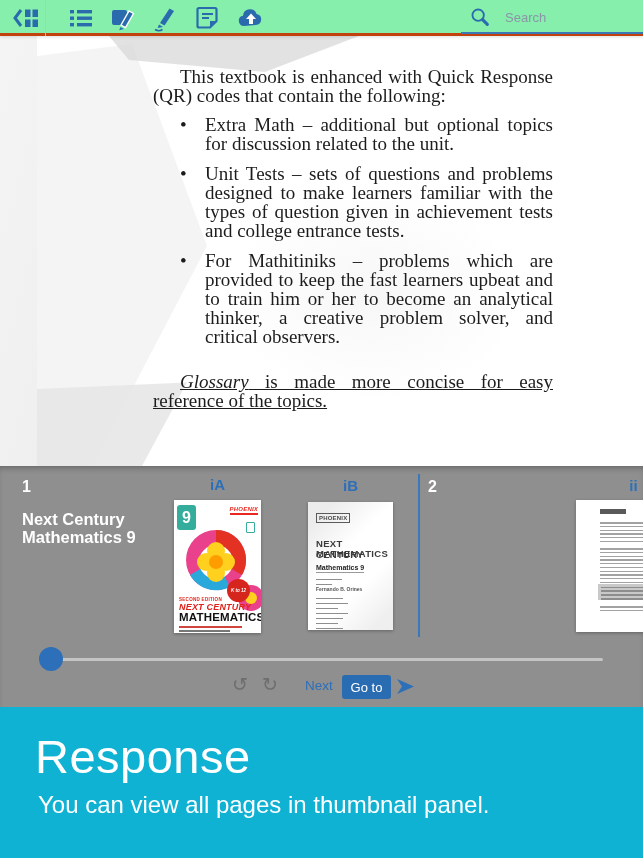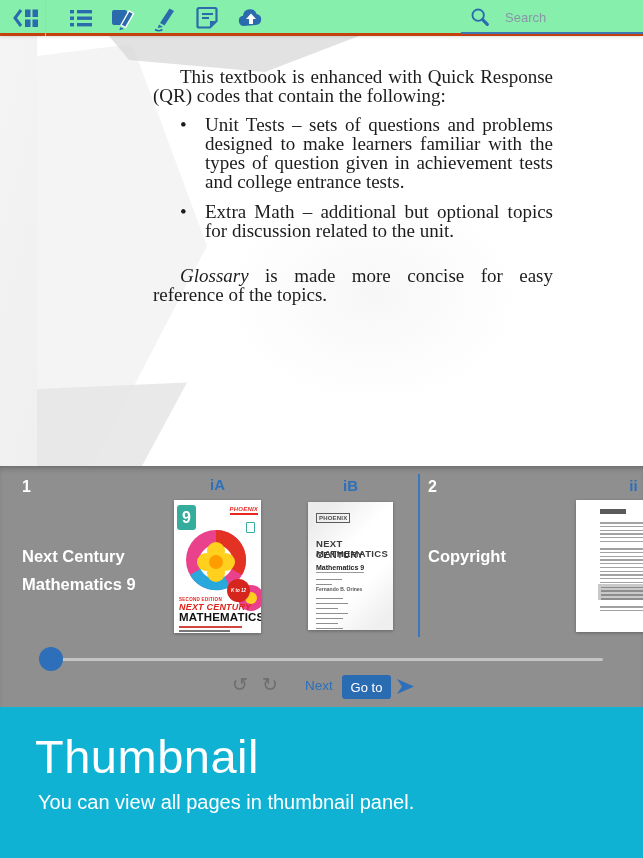--- a/index.html
+++ b/index.html
@@ -45,28 +45,28 @@
     position:absolute; left:100px; top:31px; width:400px;
     font-family:"Liberation Serif", serif; font-size:19px; line-height:19px; color:#1c1c1c;
     text-align:justify;
     margin-left:16px;
   }
   .page-text p.indent { text-indent:27px; }
   .page-text p { margin-bottom:10px; }
   .blist { list-style:none; margin:1px 0 0 0; }
   .blist li { position:relative; padding-left:52px; margin-bottom:11px; }
   .blist li::before { content:"\2022"; position:absolute; left:27px; top:0; }
-  .glossary-p { margin-top:26px !important; }
+  .glossary-p { margin-top:26px !important;text-decoration:underline; }
   .ital { font-style:italic; }
 
   
   .panel { position:absolute; top:466px; left:0; right:0; height:241px; background:#8f8f8f;
     box-shadow:inset 0 5px 7px -4px rgba(0,0,0,.35); }
   .p-num { position:absolute; color:#fff; font-size:16px; font-weight:bold; }
-  .p-title { position:absolute; color:#fff; font-size:16.5px; font-weight:bold; line-height:28px;margin-top:32px; }
+  .p-title { position:absolute; color:#fff; font-size:16.5px; font-weight:bold; line-height:18px; }
   .p-label { position:absolute; color:#2d6fb8; font-size:15px; font-weight:bold; text-align:center; }
   .p-divider { position:absolute; left:418px; top:8px; width:2px; height:163px; background:#3a77bd; }
 
   .thumb { position:absolute; background:#fff; box-shadow:0 1px 3px rgba(0,0,0,.3); overflow:hidden; cursor:pointer; }
 
   
   .coverA { left:174px; top:34px; width:87px; height:133px; }
   .cA-grade { position:absolute; left:3px; top:5px; width:19px; height:25px; background:#35ad9d;
     border-radius:3px; color:#fff; font-weight:bold; font-size:16px; text-align:center; line-height:25px; }
   .cA-pub { position:absolute; right:3px; top:6px; color:#e8281e; font-size:6px; font-weight:bold;
@@ -119,21 +119,21 @@
     line-height:24px; text-align:center; cursor:pointer; font-family:"DejaVu Sans",sans-serif; }
   .rot-ccw { left:228px; } .rot-cw { left:258px; }
   .pager-label { position:absolute; left:305px; top:212px; color:#2d6fb8; font-size:13.5px; }
   .goto-btn { position:absolute; left:342px; top:209px; width:49px; height:24px; background:#2a6cb2;
     color:#fff; font-size:13px; border:0; border-radius:3px; cursor:pointer; font-family:"Liberation Sans",sans-serif; }
   .goto-arrow { position:absolute; left:396px; top:212px; width:19px; height:17px; cursor:pointer; }
 
   
   .overlay { position:absolute; top:707px; left:0; right:0; height:151px; background:#10b2d4; color:#fff; }
   .ov-title { position:absolute; left:35px; top:22px; font-size:47px; font-weight:200; letter-spacing:.5px; }
-  .ov-sub { position:absolute; left:38px; top:84px; font-size:20px; font-weight:300; }
+  .ov-sub { position:absolute; left:38px; top:84px; font-size:24px; font-weight:300; }
 </style>
 </head>
 <body>
 
 <div class="app">
 
   <div class="toolbar">
     <div class="tb-btn" style="left:11px;">
       <span>
         <svg viewBox="0 0 30 28" fill="none">
@@ -216,22 +216,23 @@
   <div class="content">
     <div class="page">
       <div class="deco deco2"></div>
       <div class="deco deco1"></div>
       <div class="deco deco3"></div>
       <div class="deco deco4"></div>
 
       <div class="page-text">
         <p class="indent">This textbook is enhanced with Quick Response (QR) codes that contain the following:</p>
         <ul class="blist">
+          <li><span>Extra Math – additional but optional topics for discussion related to the unit.</span></li>
           <li><span>Unit Tests – sets of questions and problems designed to make learners familiar with the types of question given in achievement tests and college entrance tests.</span></li>
-          <li><span>Extra Math – additional but optional topics for discussion related to the unit.</span></li>
+          <li><span>For Mathitiniks – problems which are provided to keep the fast learners upbeat and to train him or her to become an analytical thinker, a creative problem solver, and critical observers.</span></li>
         </ul>
         <p class="indent glossary-p"><span class="ital">Glossary</span><span> is made more concise for easy reference of the topics.</span></p>
       </div>
     </div>
   </div>
 
   <div class="panel">
 
     <div class="p-num" style="left:22px; top:12px;">1</div>
     <div class="p-title" style="left:22px; top:44px; width:135px;">Next Century Mathematics 9</div>
@@ -287,21 +288,20 @@
           <i></i>
           <i></i>
           <i></i>
           <i></i>
       </div>
     </div>
 
     <div class="p-divider"></div>
 
     <div class="p-num" style="left:428px; top:12px;">2</div>
-    <div class="p-title" style="left:428px; top:44px; width:150px;">Copyright</div>
 
     <div class="p-label" style="left:576px; top:11px; width:115px;">ii</div>
 
     <div class="thumb pageII">
       <div class="pII-logo"></div>
       <div class="pII-lines1">
         <i></i>
           <i></i>
           <i></i>
           <i></i>
@@ -340,17 +340,17 @@
     <div class="pager-label">Next</div>
     <button class="goto-btn">Go to</button>
     <div class="goto-arrow">
       <svg viewBox="0 0 19 17">
           <path d="M1 1 L18 8.5 L1 16 L6 8.5 Z" fill="#2d6fb8"></path>
         </svg>
     </div>
   </div>
 
   <div class="overlay">
-    <div class="ov-title">Thumbnail</div>
+    <div class="ov-title">Response</div>
     <div class="ov-sub">You can view all pages in thumbnail panel.</div>
   </div>
 
 </div>
 
 </body></html>

